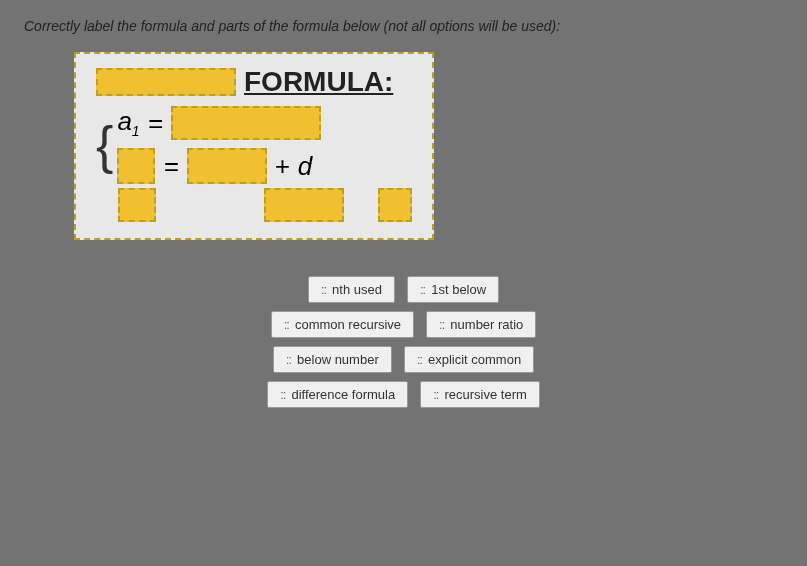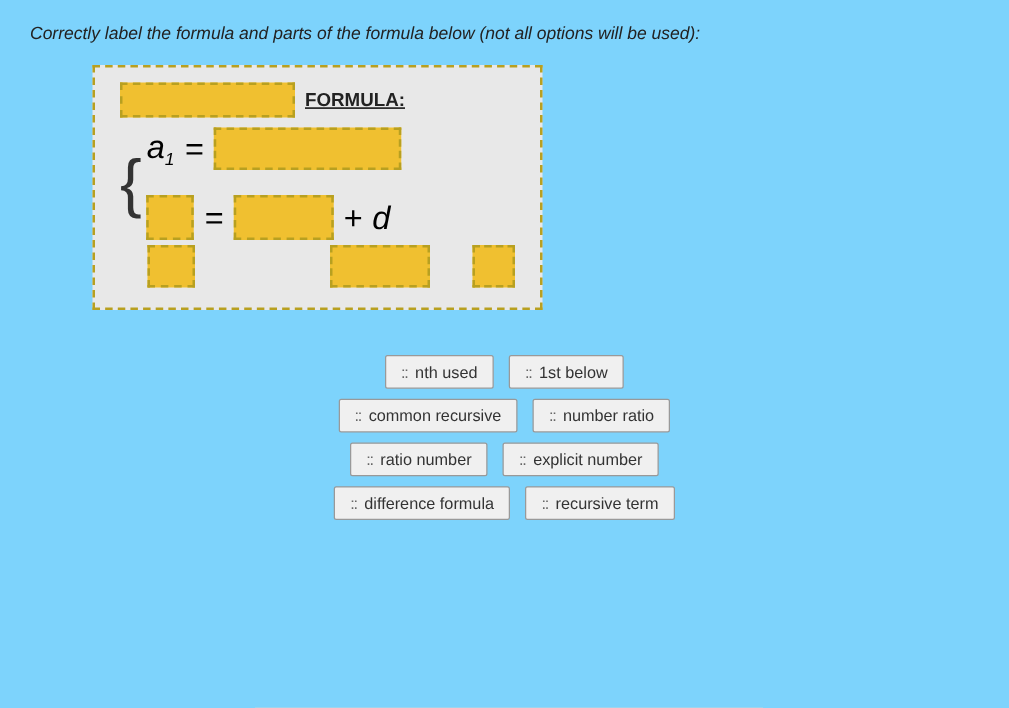--- a/index.html
+++ b/index.html
@@ -9,21 +9,21 @@
       height: 566px;
       background: #d6d6d6;
       font-family: Arial, sans-serif;
       overflow: hidden;
       position: relative;
     }
 
     .page-container {
       width: 807px;
       height: 566px;
-      background: #7dd3fc;
+      background: #737373;
       padding: 18px 24px;
       position: relative;
     }
 
     .instruction {
       font-size: 14px;
       color: #222;
       font-style: italic;
       margin-bottom: 18px;
     }
@@ -54,21 +54,21 @@
       line-height: 1;
       vertical-align: middle;
       color: #333;
       margin-right: 4px;
       font-weight: 300;
     }
 
     .formula-lines {
       display: inline-flex;
       flex-direction: column;
-      gap: 20px;
+      gap: 8px;
       vertical-align: middle;
     }
 
     .formula-line {
       display: flex;
       align-items: center;
       gap: 4px;
     }
 
     .highlight-box {
@@ -143,21 +143,21 @@
 
 <div class="page-container">
 
   <div class="instruction">Correctly label the formula and parts of the formula below (not all options will be used):</div>
 
   <div style="display:flex; align-items:flex-start; margin-left: 30px;">
     <div class="formula-box">
 
       <div class="formula-label">
         <span class="highlight-box h-wide" style="height:28px;"></span>
-        <span style="text-decoration:underline; font-size:15px; font-weight:bold; margin-left:4px;">FORMULA:</span>
+        <span style="font-size:28px; font-weight:bold; margin-left:4px;">FORMULA:</span>
       </div>
 
       <div style="display:flex; align-items:center; margin-top:6px;">
         <span class="brace">{</span>
         <div class="formula-lines">
 
           <div class="formula-line">
             <span class="math-text">
               a<span class="sub">1</span>
             </span>
@@ -205,25 +205,25 @@
       </div>
       <div class="answer-chip">
         <span class="drag-icon">::</span>
         <span>number ratio</span>
       </div>
     </div>
 
     <div class="answer-row">
       <div class="answer-chip">
         <span class="drag-icon">::</span>
-        <span>ratio number</span>
-      </div>
-      <div class="answer-chip">
-        <span class="drag-icon">::</span>
-        <span>explicit number</span>
+        <span>below number</span>
+      </div>
+      <div class="answer-chip">
+        <span class="drag-icon">::</span>
+        <span>explicit common</span>
       </div>
     </div>
 
     <div class="answer-row">
       <div class="answer-chip">
         <span class="drag-icon">::</span>
         <span>difference formula</span>
       </div>
       <div class="answer-chip">
         <span class="drag-icon">::</span>

